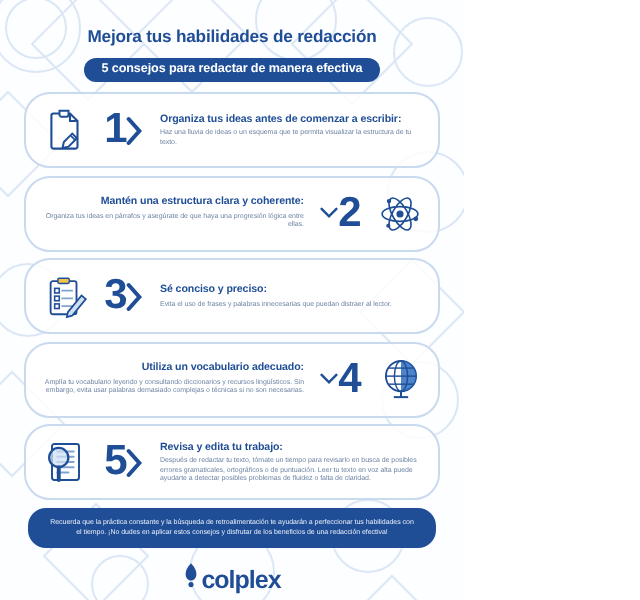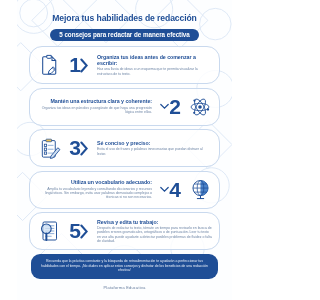--- a/index.html
+++ b/index.html
@@ -11,21 +11,20 @@
     font-family: "Liberation Sans", sans-serif;
     background: #ffffff;
     position: relative;
   }
 
   #poster {
     position: absolute;
     inset: 0;
     background: #fdfeff;
     overflow: hidden;
-    margin-left: 17px;
   }
 
   
   .bg-layer {
     position: absolute;
     inset: 0;
     pointer-events: none;
     z-index: 0;
   }
 
@@ -352,16 +351,25 @@
       </div>
     </div>
 
   </div>
 
   <div class="footer-note">
     <div class="footer-note-text">Recuerda que la práctica constante y la búsqueda de retroalimentación te ayudarán a perfeccionar tus habilidades con el tiempo. ¡No dudes en aplicar estos consejos y disfrutar de los beneficios de una redacción efectiva!</div>
   </div>
 
   <div class="logo-area">
+    <div class="logo-row">
+      <span>
+        <svg viewBox="0 0 12 22" width="7" height="13">
+          <path d="M6 1 C9.4 4.4 10.6 7.4 10.6 10.2 C10.6 13.6 8.6 15.8 6 15.8 C3.4 15.8 1.4 13.6 1.4 10.2 C1.4 7.4 2.6 4.4 6 1 Z" fill="#1f4e96"></path>
+          <circle cx="6" cy="19.2" r="2.2" fill="#1f4e96"></circle>
+        </svg>
+      </span>
+      <span class="logo-word">colplex</span>
+    </div>
     <div class="logo-tag">Plataforma Educativa</div>
   </div>
 
 </div>
 
 </body></html>

